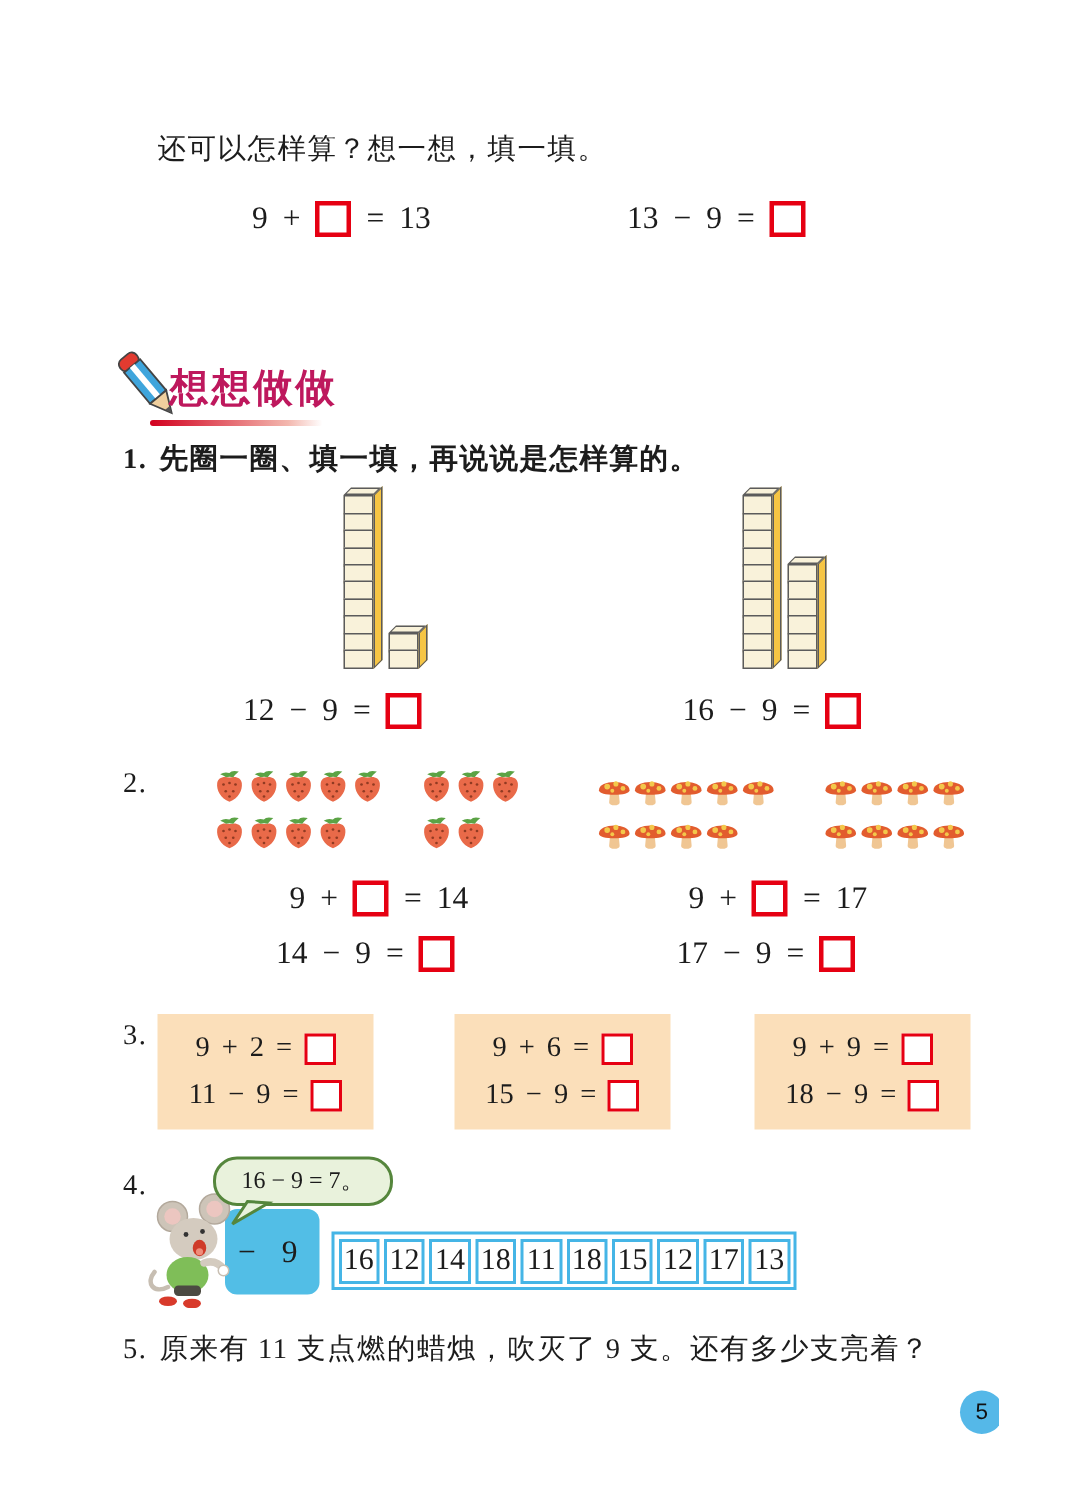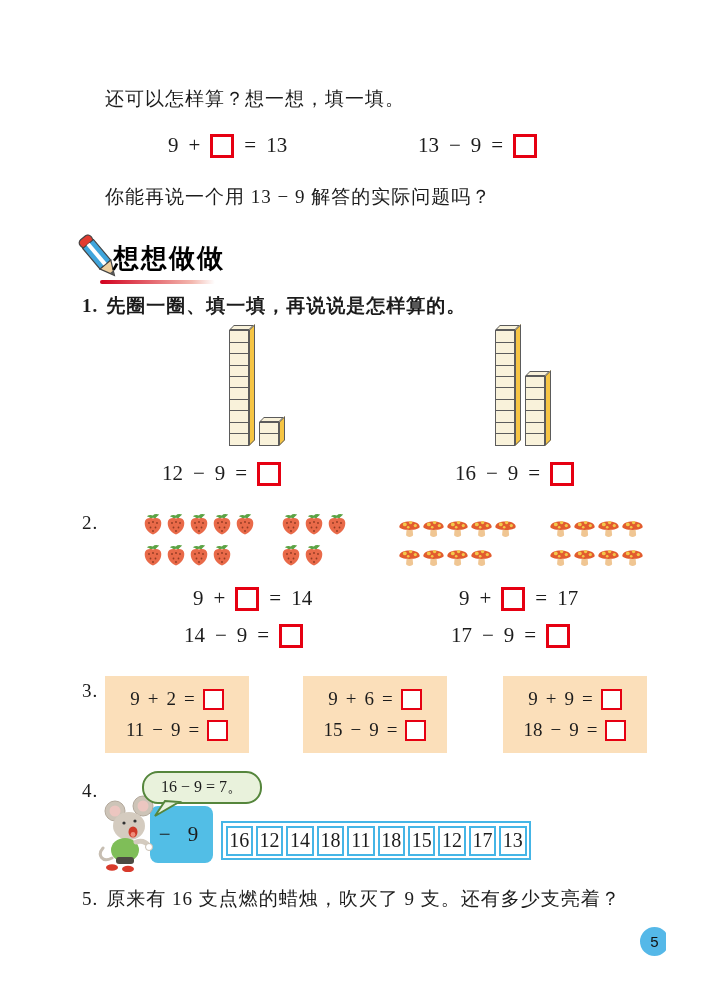--- a/index.html
+++ b/index.html
@@ -15,21 +15,21 @@
   .equation{position:absolute;display:inline-flex;align-items:center;gap:10px;
     font-size:21px;white-space:nowrap;}
   .equation .tok{display:inline-block;}
   .red-box{display:inline-block;width:24px;height:24px;box-sizing:border-box;
     border:3px solid var(--red_box,#e60012);background:#fff;}
   .q3-box .equation{position:static;font-size:19px;gap:8px;}
   .q3-box .red-box{width:21px;height:21px;border-width:2.5px;}
 
   
   .section-title{font-family:"Liberation Sans","DejaVu Sans",sans-serif;
-    font-weight:900;font-size:26px;letter-spacing:2px;color:#000000;}
+    font-weight:900;font-size:26px;letter-spacing:2px;color:#be185d;}
   .title-underline{height:4px;border-radius:2px;
     background:linear-gradient(to right,var(--underline_red,#d2001e),#f3b7ae 80%,rgba(243,183,174,0));}
 
   
   .tower-group{position:absolute;display:flex;align-items:flex-end;gap:10px;}
   .tower{position:relative;display:flex;flex-direction:column;justify-content:flex-end;}
   .cube{width:20px;height:13px;box-sizing:border-box;background:var(--cube_face,#f9f2da);
     border:1.6px solid var(--cube_edge,#5b5b5b);margin-top:-1.6px;}
   .cube:first-child{margin-top:0;}
   .tower .side{position:absolute;top:0;bottom:0;right:-5.5px;width:5.5px;box-sizing:border-box;
@@ -79,21 +79,20 @@
       <span class="tok">13</span>
     </div>
   <div class="equation" style="left:418px;top:133px;">
       <span class="tok">13</span>
       <span class="tok">−</span>
       <span class="tok">9</span>
       <span class="tok">=</span>
       <span class="red-box"></span>
     </div>
 
-  <div class="abs cn-line" style="left:105px;top:184px;">你能再说一个用 13 − 9 解答的实际问题吗？</div>
 
   <svg class="abs" style="left:76px;top:229px;" width="46" height="56" viewBox="0 0 46 56">
     <g transform="rotate(-40 23 28)">
       <rect x="16" y="3" width="14" height="9" rx="4" fill="#e23b30" stroke="#444" stroke-width="1.2"></rect>
       <rect x="16" y="11" width="14" height="27" fill="#3fa5dc" stroke="#444" stroke-width="1.2"></rect>
       <rect x="21" y="11" width="4" height="27" fill="#ffffff"></rect>
       <polygon points="16,38 30,38 23,52" fill="#efcf9e" stroke="#444" stroke-width="1.2"></polygon>
       <polygon points="21.2,47.5 24.8,47.5 23,52" fill="#555"></polygon>
     </g>
   </svg>
@@ -583,17 +582,17 @@
       <div class="ncell">14</div>
       <div class="ncell">18</div>
       <div class="ncell">11</div>
       <div class="ncell">18</div>
       <div class="ncell">15</div>
       <div class="ncell">12</div>
       <div class="ncell">17</div>
       <div class="ncell">13</div>
     </div>
 
-  <div class="abs cn-line" style="left:82px;top:886px;"><span class="q-label">5.</span><span>原来有 16 支点燃的蜡烛，吹灭了 9 支。还有多少支亮着？</span></div>
+  <div class="abs cn-line" style="left:82px;top:886px;"><span class="q-label">5.</span><span>原来有 11 支点燃的蜡烛，吹灭了 9 支。还有多少支亮着？</span></div>
 
   <div class="page-badge" style="left:640px;top:927px;">5</div>
 
 </div>
 
 </body></html>

